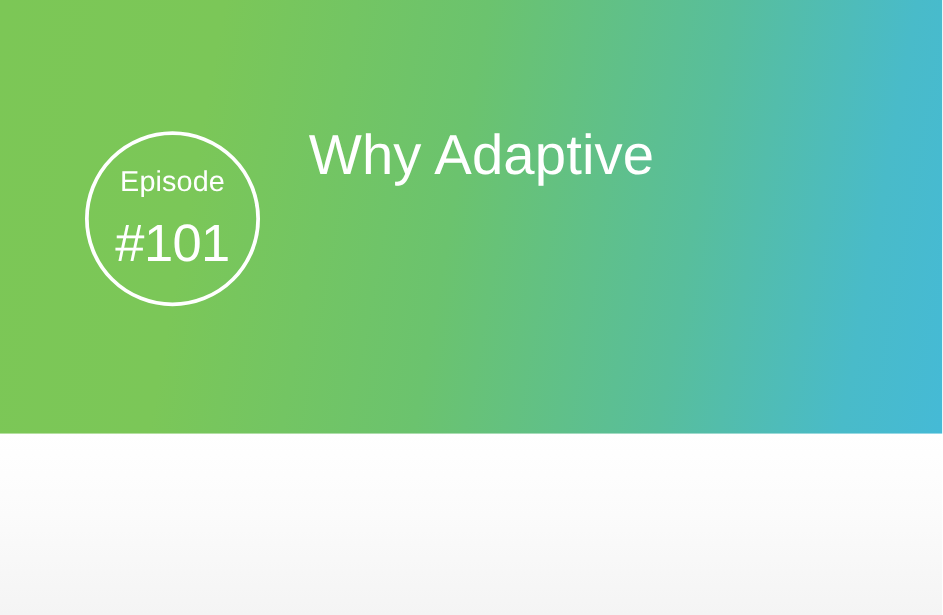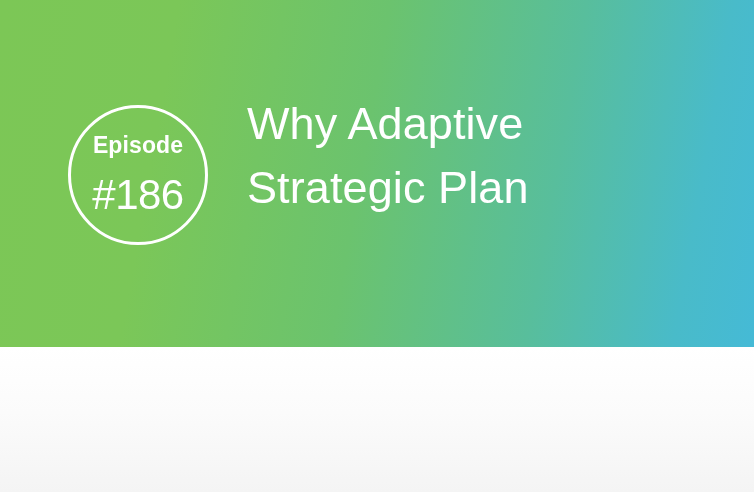--- a/index.html
+++ b/index.html
@@ -48,21 +48,21 @@
     border-radius: 50%;
     box-sizing: border-box;
     display: flex;
     flex-direction: column;
     align-items: center;
     justify-content: center;
   }
   #episode-word {
     color: #ffffff;
     font-size: 23px;
-    font-weight: 700;
+    font-weight: 400;
     letter-spacing: 0.1px;
     line-height: 1;
     margin-bottom: 17px;
   }
   #episode-number {
     color: #ffffff;
     font-size: 42px;
     font-weight: 400;
     letter-spacing: -0.5px;
     line-height: 1;
@@ -94,26 +94,25 @@
 </style>
 </head>
 <body>
 
 <div id="card">
 
   <div id="hero">
 
     <div id="episode-badge">
       <div id="episode-word">Episode</div>
-      <div id="episode-number">#186</div>
+      <div id="episode-number">#101</div>
     </div>
 
     <div id="title">
       <span class="tline">Why Adaptive</span>
-      <span class="tline">Strategic Plan</span>
     </div>
 
   </div>
 
   <div id="footer">
 
     
     
 
     

